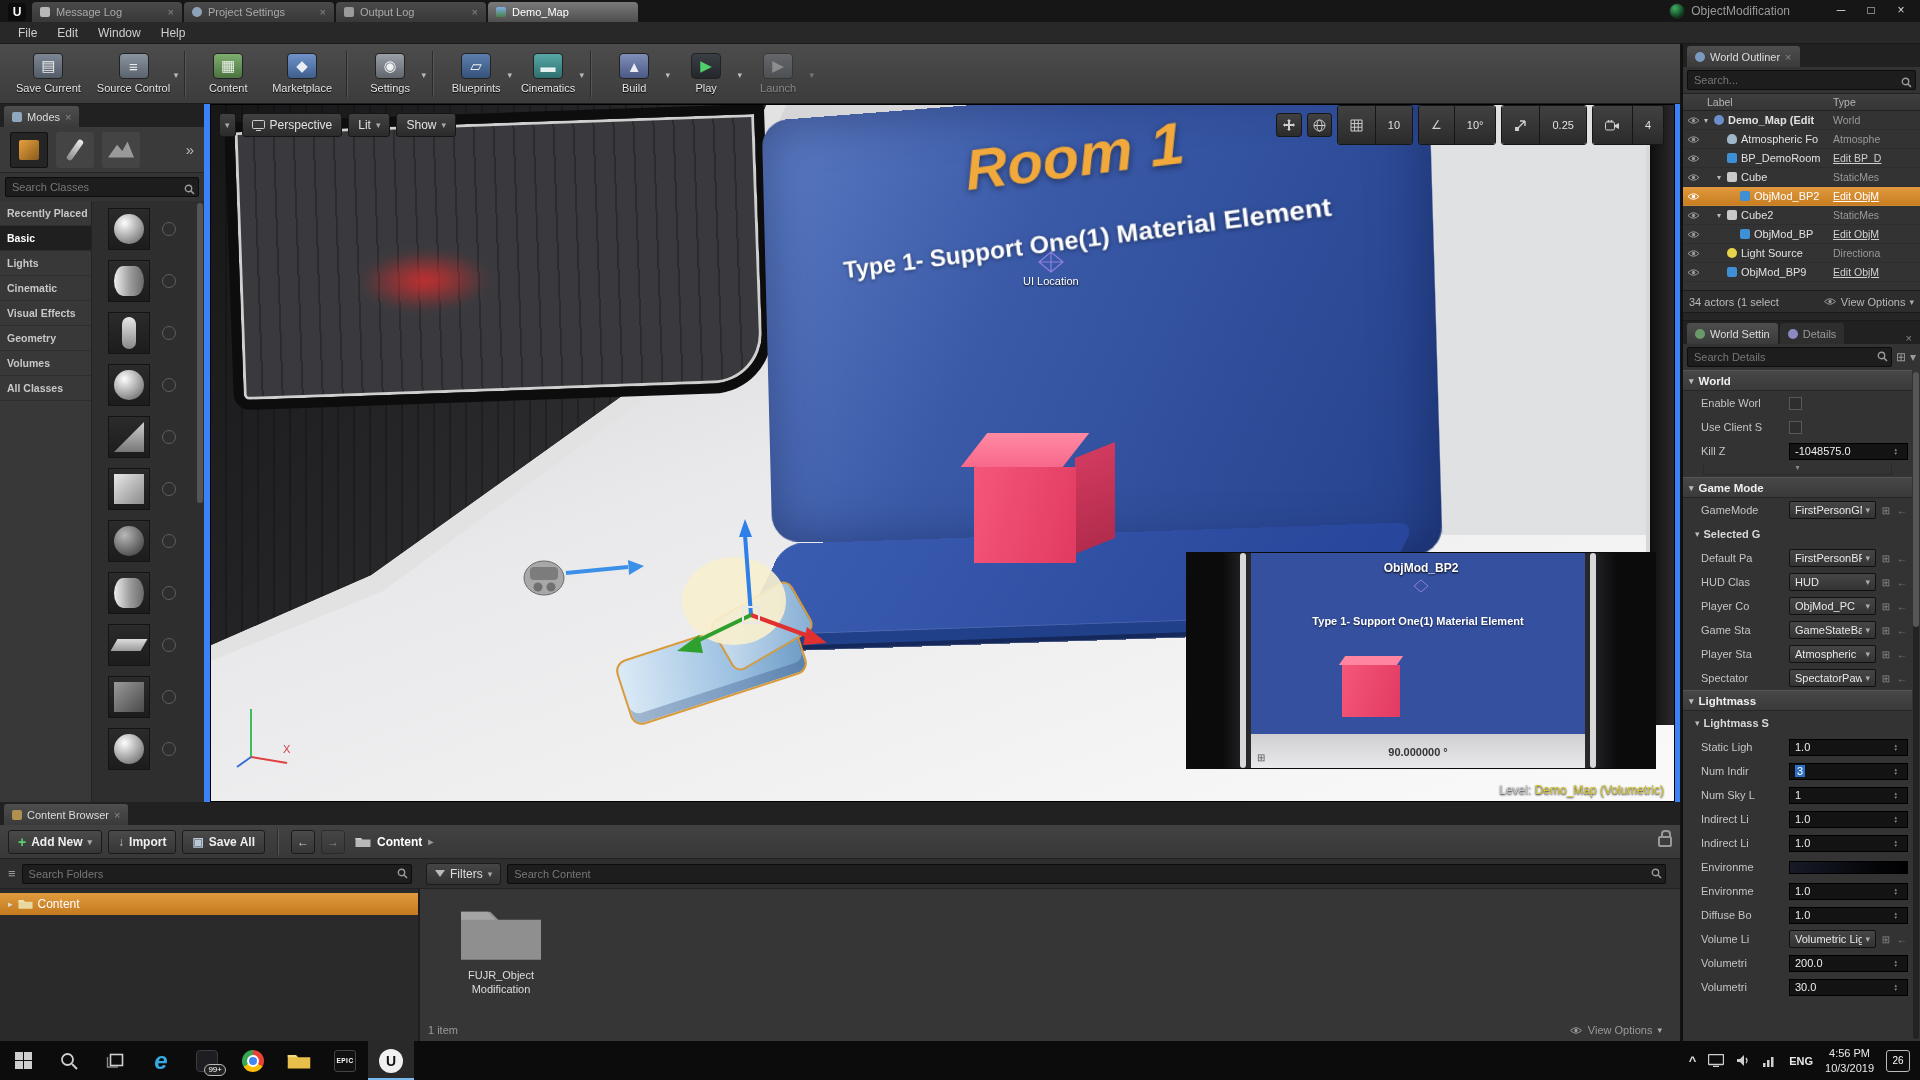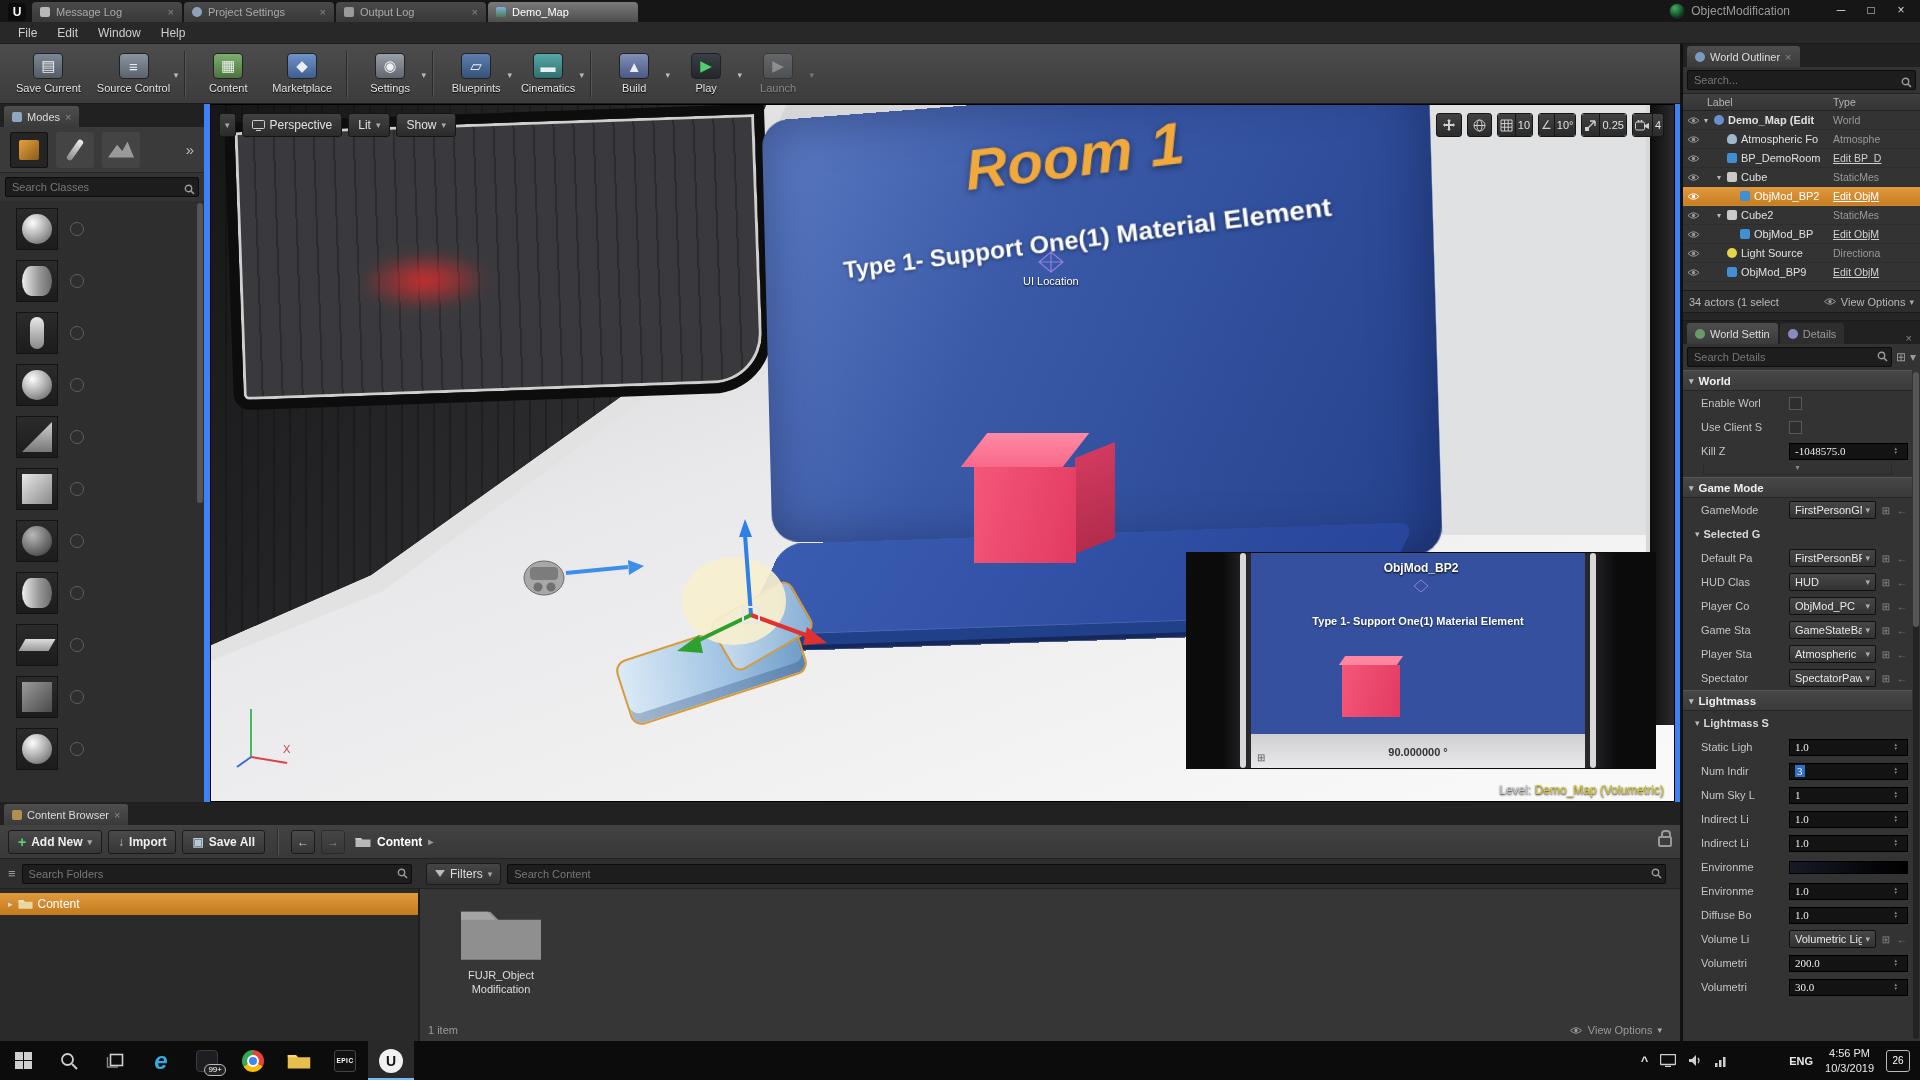--- a/index.html
+++ b/index.html
@@ -159,21 +159,21 @@
   .lvl-pre { color:#c9c9c9; }
   .lvl-name { color:#d8c832; }
 
   .vp-toolbar { position:absolute; top:7px; left:8px; right:10px; height:26px; display:flex; align-items:center; gap:6px; }
   .vp-btn, .vp-ico { background:linear-gradient(#414141,#2b2b2b); border:1px solid #161616; border-radius:3px; height:24px;
                      display:flex; align-items:center; gap:5px; padding:0 9px; font-size:12px; color:#e0e0e0; cursor:pointer; }
   .vp-ico { padding:0 5px; }
   .vp-caret { color:#aaa; font-size:9px; }
   .vp-right { margin-left:auto; display:flex; align-items:center; gap:5px; }
   .seg { display:flex; border:1px solid #161616; border-radius:3px; overflow:hidden; }
-  .seg > span { background:linear-gradient(#414141,#2b2b2b); padding:0 2px; height:22px; display:flex; align-items:center; gap:3px;
+  .seg > span { background:linear-gradient(#414141,#2b2b2b); padding:0 12px; height:38px; display:flex; align-items:center; gap:3px;
                 font-size:11px; color:#e0e0e0; cursor:pointer; }
   .seg > span + span { border-left:1px solid #161616; }
   .angle-glyph { font-size:12px; color:#cfcfcf; }
 
   
   .cbrowser { position:absolute; left:0; top:802px; width:1680px; height:239px; background:#333; display:flex; flex-direction:column; }
   .cb-toolbar { height:34px; background:linear-gradient(#424242,#383838); display:flex; align-items:center; gap:6px; padding:0 8px; border-bottom:1px solid #222; flex:none; }
   .cb-btn { height:24px; display:flex; align-items:center; gap:5px; padding:0 9px; background:linear-gradient(#4a4a4a,#363636);
             border:1px solid #1a1a1a; border-radius:3px; font-size:12px; color:#eee; font-weight:bold; cursor:pointer; }
   .plus-ic { color:#5fd06f; font-weight:bold; font-size:14px; }
@@ -238,21 +238,21 @@
   .ws-scroll { position:absolute; right:1px; top:2px; bottom:2px; width:6px; background:#232323; border-radius:3px; }
   .ws-thumb { position:absolute; right:1px; top:2px; width:6px; height:38%; background:#565656; border-radius:3px; }
   .ws-sec-header { height:21px; display:flex; align-items:center; gap:5px; padding:0 6px; background:linear-gradient(#474747,#3a3a3a);
                    border-top:1px solid #555; border-bottom:1px solid #262626; font-weight:bold; font-size:11.5px; color:#efefef; cursor:pointer; }
   .caret { color:#bbb; font-size:9px; }
   .ws-row { height:24px; display:flex; align-items:center; gap:4px; padding:0 4px 0 18px; }
   .ws-row.sub { padding-left:12px; }
   .ws-label { width:84px; flex:none; font-size:11px; color:#c4c4c4; overflow:hidden; white-space:nowrap; }
   .ws-sub-label { font-size:11px; font-weight:bold; color:#d8d8d8; }
   .ws-check { width:13px; height:13px; background:#2e2e2e; border:1px solid #585858; cursor:pointer; }
-  .ws-num { flex:1; display:flex; align-items:center; background:#131313; border:1px solid #000; height:17px; padding:0 10px 0 5px; font-size:11px; color:#eee; cursor:text;font-family:Liberation Serif, serif; }
+  .ws-num { flex:1; display:flex; align-items:center; background:#131313; border:1px solid #000; height:17px; padding:0 10px 0 5px; font-size:11px; color:#eee; cursor:text; }
   .spin { margin-left:auto; color:#888; font-size:5px; line-height:4px; text-align:center; cursor:pointer; }
   .hl { background:#2d6fc0; color:#fff; padding:0 2px; }
   .ws-combo { flex:1; display:flex; align-items:center; justify-content:space-between; background:linear-gradient(#464646,#333);
               border:1px solid #101010; height:18px; padding:0 5px; font-size:11px; color:#e8e8e8; border-radius:2px; cursor:pointer; overflow:hidden; }
   .ws-combo .cv { white-space:nowrap; overflow:hidden; }
   .ws-combo .ca { color:#aaa; font-size:9px; margin-left:3px; }
   .mini { color:#8a8a8a; font-size:10px; width:12px; text-align:center; flex:none; cursor:pointer; }
   .ws-swatch { flex:1; height:13px; border:1px solid #000; background:linear-gradient(90deg,#171b26,#05060a 70%,#000); cursor:pointer; }
   .ws-expander { height:12px; text-align:center; color:#888; font-size:8px; line-height:10px; background:#333; margin:0 20px 2px; border:1px solid #2a2a2a; border-top:none; cursor:pointer; }
 
@@ -265,21 +265,21 @@
   .epic-sq { width:22px; height:22px; background:#1d1d22; border:1px solid #3a3a3f; border-radius:4px; }
   .badge { position:absolute; right:4px; bottom:4px; background:#222; border:1px solid #bbb; border-radius:6px; color:#fff; font-size:8px; padding:0 3px; line-height:10px; }
   .chrome { position:relative; width:22px; height:22px; border-radius:50%; background:conic-gradient(#ea4335 0 33%,#fbbc05 0 66%,#34a853 0 100%); }
   .chrome::after { content:""; position:absolute; inset:5px; background:#4285f4; border:2px solid #fff; border-radius:50%; }
   .epic2 { width:22px; height:22px; background:#111; border:1px solid #444; border-radius:3px; color:#fff; font-size:6.5px; font-weight:bold;
            display:flex; align-items:center; justify-content:center; letter-spacing:.5px; }
   .ue-circle { width:24px; height:24px; border-radius:50%; background:#f0f0f0; color:#111; font-weight:bold; font-size:14px;
                display:flex; align-items:center; justify-content:center; }
   .tb-right { margin-left:auto; display:flex; align-items:center; gap:12px; padding-right:10px; height:100%; }
   .tray-caret { color:#ddd; font-size:13px; font-weight:bold; cursor:pointer; }
-  .lang { color:#e8e8e8; font-size:11px; font-weight:bold; cursor:pointer;margin-left:48px; }
+  .lang { color:#e8e8e8; font-size:11px; font-weight:bold; cursor:pointer; }
   .clock { text-align:center; color:#e8e8e8; font-size:11px; line-height:1.3; cursor:pointer; }
   .notif { min-width:24px; height:22px; border:1px solid #bbb; border-radius:3px; display:flex; align-items:center; justify-content:center;
            font-size:10px; color:#fff; padding:0 3px; cursor:pointer; }
 </style>
 </head>
 <body>
 
 <div class="screen">
 
   <div class="titlebar">
@@ -402,20 +402,30 @@
       <div class="search-row">
         <span class="search-wrap">
           <input class="ue-input" placeholder="Search Classes" style="">
           <svg class="mag" width="11" height="11" viewBox="0 0 11 11">
               <circle cx="4.5" cy="4.5" r="3.2" fill="none" stroke="#9a9a9a" stroke-width="1.4"></circle>
               <line x1="7" y1="7" x2="10" y2="10" stroke="#9a9a9a" stroke-width="1.6"></line>
             </svg>
         </span>
       </div>
       <div class="modes-body">
+        <div class="cats">
+            <div class="cat">Recently Placed</div>
+            <div class="cat active">Basic</div>
+            <div class="cat">Lights</div>
+            <div class="cat">Cinematic</div>
+            <div class="cat">Visual Effects</div>
+            <div class="cat">Geometry</div>
+            <div class="cat">Volumes</div>
+            <div class="cat">All Classes</div>
+          </div>
         <div class="items">
           <div class="modes-scroll"></div>
         <div class="item-row">
               <div class="thumb sphere-thumb">
                 <div class="shape"></div>
               </div>
               <div class="item-badge"></div>
             </div>
             <div class="item-row">
               <div class="thumb cylinder-thumb">

